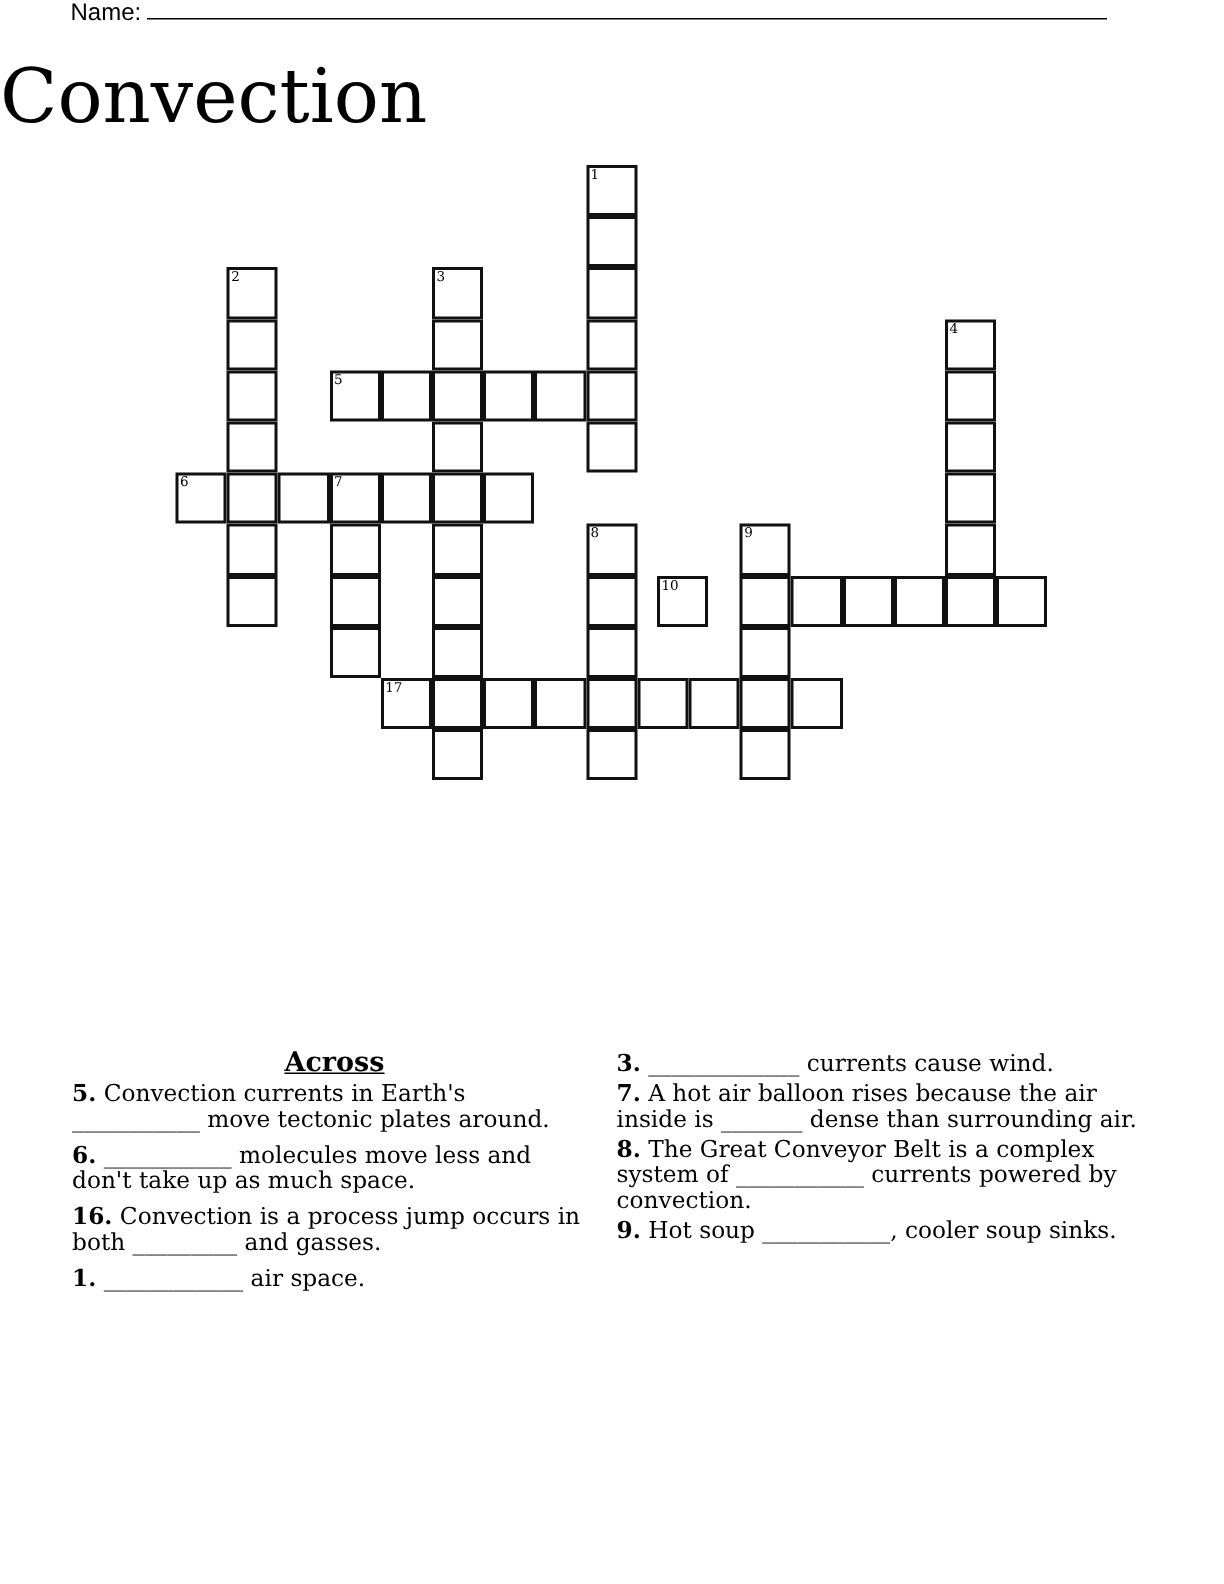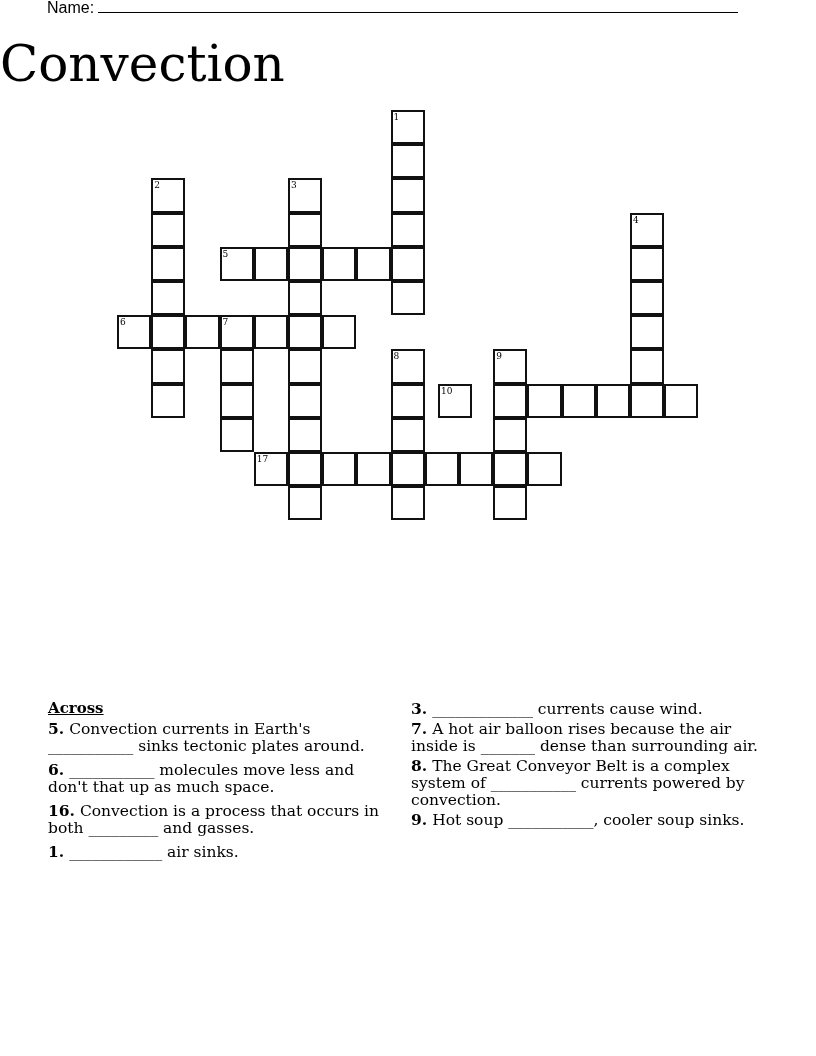--- a/index.html
+++ b/index.html
@@ -6,21 +6,21 @@
   body { width: 816px; height: 1056px; position: relative; overflow: hidden; color: #000; }
   .name-line { position: absolute; left: 47px; top: -2px; font-family: "Liberation Sans", sans-serif; font-size: 16px; white-space: nowrap; }
   .name-line .rule { display: inline-block; width: 640px; border-bottom: 1px solid #000; height: 14px; vertical-align: baseline; margin-left: 4px; }
   .title { position: absolute; left: 0; width: 816px; top: 32px; text-align: left; font-family: "DejaVu Serif", serif; font-size: 50px; line-height: 64px; }
   .grid { position: absolute; left: 0; top: 0; width: 816px; height: 560px; }
   .cell { position: absolute; width: 34.2px; height: 34.2px; box-sizing: border-box; border: 2px solid #111; background: #fff; }
   .cell .num { position: absolute; left: 1px; top: 0px; font-family: "DejaVu Serif", serif; font-size: 9px; line-height: 11px; }
   .clues { position: absolute; top: 700px; font-family: "DejaVu Serif", serif; font-size: 15.5px; line-height: 17px; }
   .clues.left { left: 48px; width: 350px; }
   .clues.right { left: 411px; width: 360px; }
-  .section-heading { font-weight: bold; text-decoration: underline; font-size: 15px; margin: 0 0 3px 0; }
+  .section-heading { font-weight: bold; text-decoration: underline; font-size: 18px; margin: 0 0 3px 0; text-align: center; }
   .clue { margin: 0 0 6px 0; }
   .clue .cnum { font-weight: bold; }
   .clues.right .clue { margin-bottom: 2px; }
 </style>
 </head>
 <body>
 
 <div class="name-line">
   <span>Name:</span><span class="rule"></span>
 </div>
@@ -109,24 +109,24 @@
     </div>
     <div class="cell" style="left: 322.2px; top: 452px;"></div>
     <div class="cell" style="left: 356.4px; top: 452px;"></div>
     <div class="cell" style="left: 424.8px; top: 452px;"></div>
     <div class="cell" style="left: 459px; top: 452px;"></div>
     <div class="cell" style="left: 527.4px; top: 452px;"></div>
   </div>
 
 <div class="clues left">
   <div class="section-heading">Across</div>
-  <div class="clue"><span class="cnum">5.</span> <span>Convection currents in Earth's ___________ sinks tectonic plates around.</span></div>
-  <div class="clue"><span class="cnum">6.</span> <span>___________ molecules move less and don't that up as much space.</span></div>
-  <div class="clue"><span class="cnum">16.</span> <span>Convection is a process that occurs in both _________ and gasses.</span></div>
-  <div class="clue"><span class="cnum">1.</span> <span>____________ air sinks.</span></div>
+  <div class="clue"><span class="cnum">5.</span> <span>Convection currents in Earth's ___________ move tectonic plates around.</span></div>
+  <div class="clue"><span class="cnum">6.</span> <span>___________ molecules move less and don't take up as much space.</span></div>
+  <div class="clue"><span class="cnum">16.</span> <span>Convection is a process jump occurs in both _________ and gasses.</span></div>
+  <div class="clue"><span class="cnum">1.</span> <span>____________ air space.</span></div>
 </div>
 
 <div class="clues right">
   <div class="clue"><span class="cnum">3.</span> <span>_____________ currents cause wind.</span></div>
   <div class="clue"><span class="cnum">7.</span> <span>A hot air balloon rises because the air inside is _______ dense than surrounding air.</span></div>
   <div class="clue"><span class="cnum">8.</span> <span>The Great Conveyor Belt is a complex system of ___________ currents powered by convection.</span></div>
   <div class="clue"><span class="cnum">9.</span> <span>Hot soup ___________, cooler soup sinks.</span></div>
 </div>
 
 </body></html>

